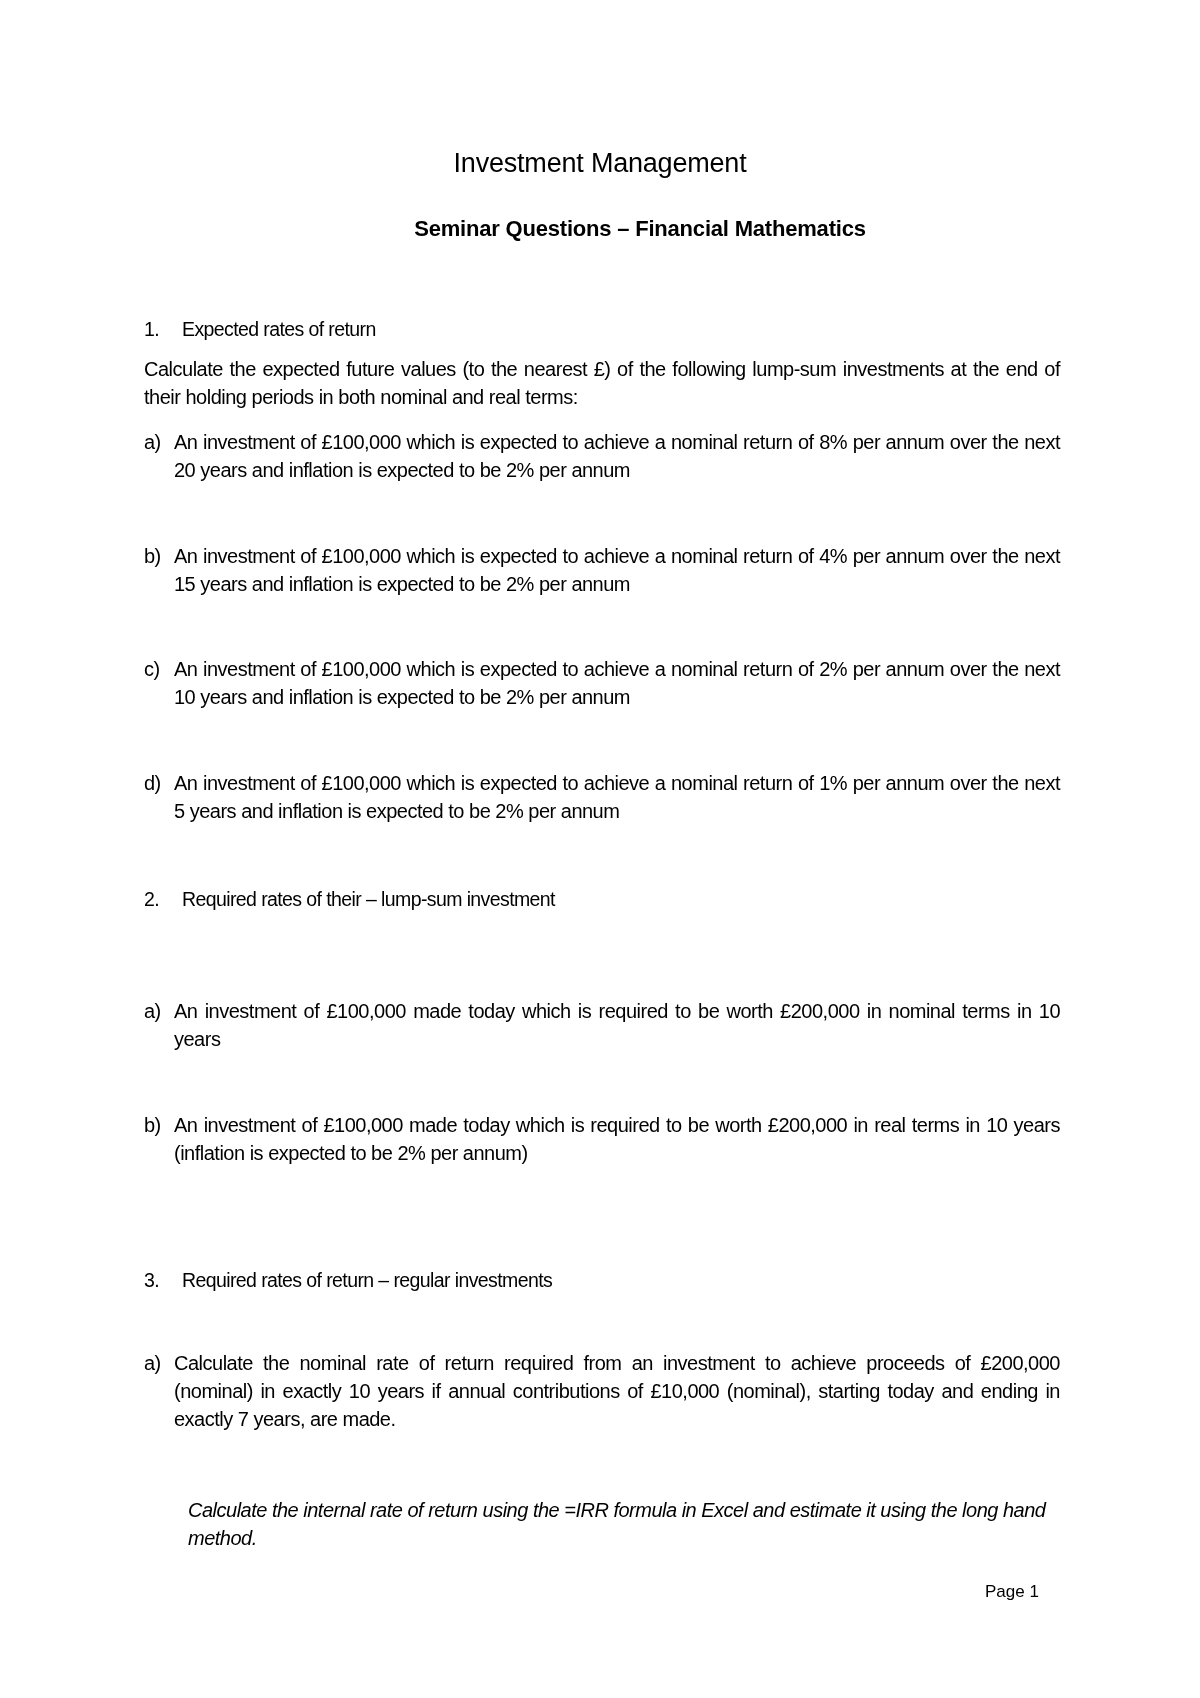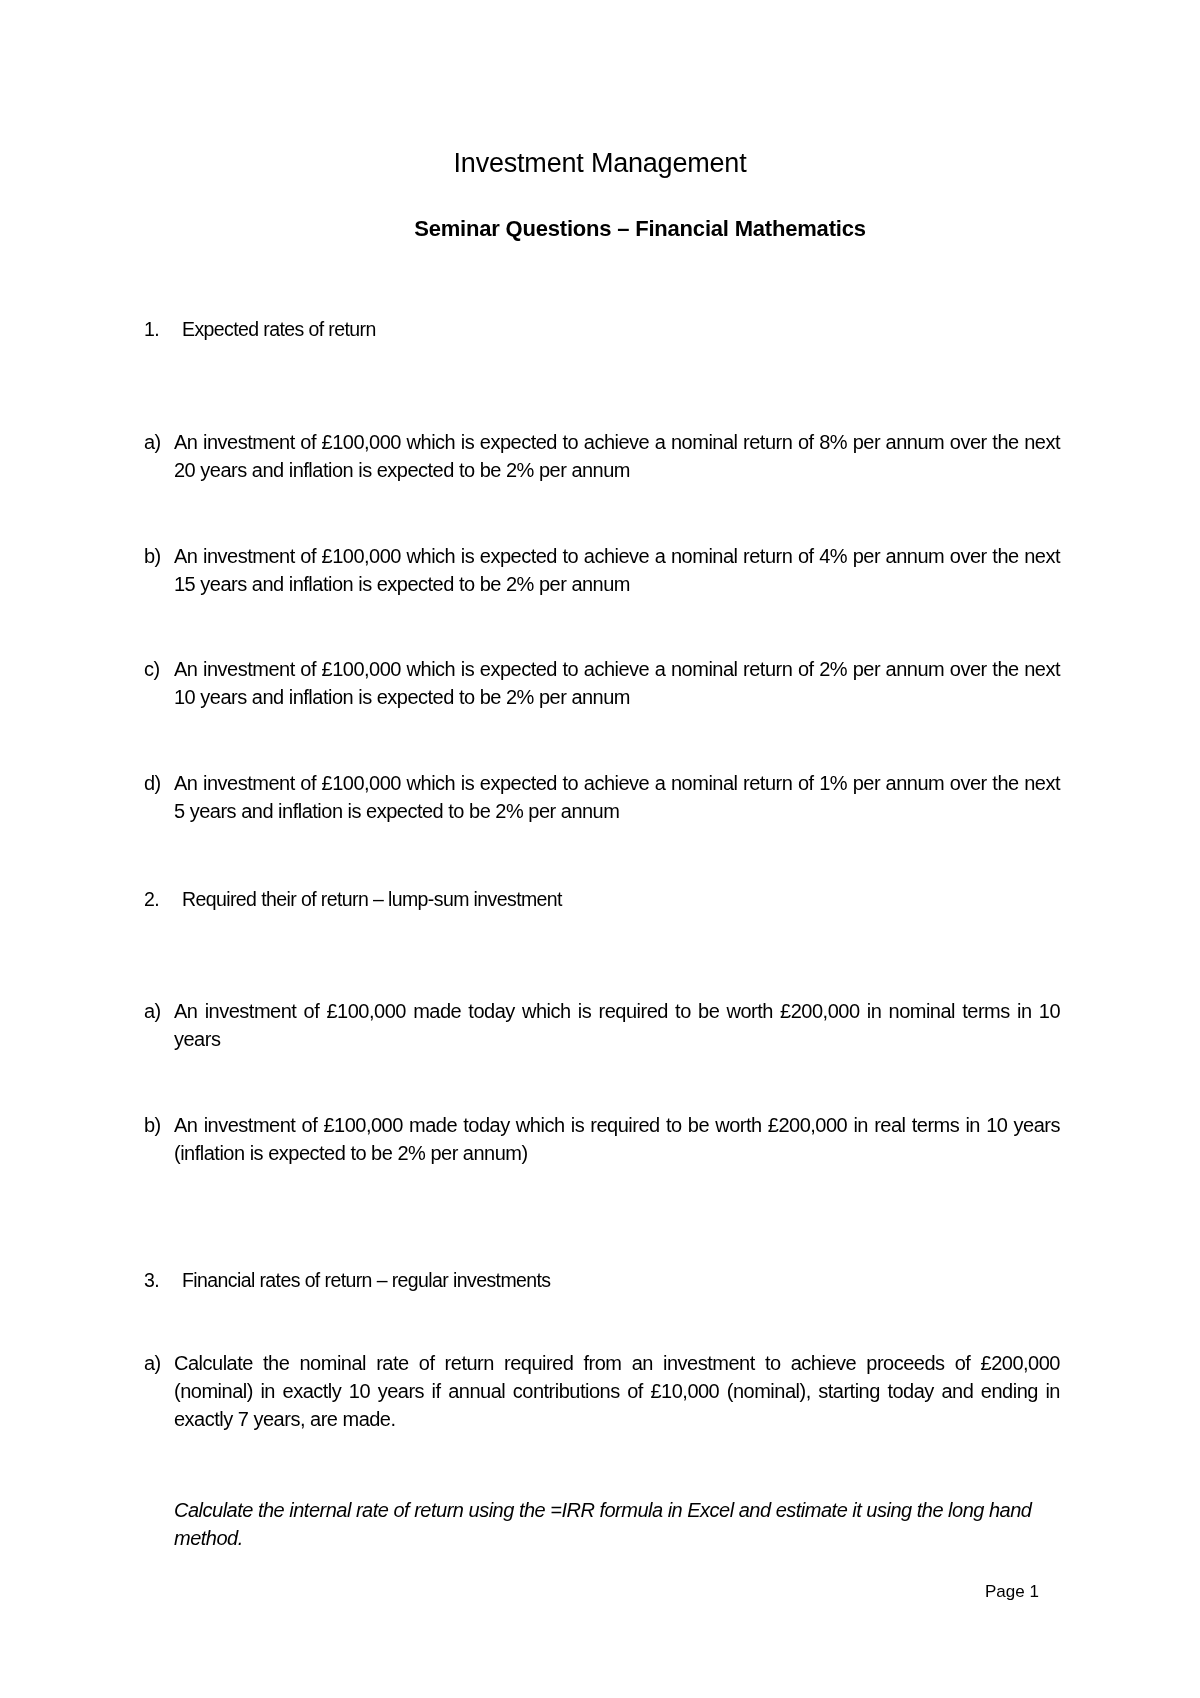--- a/index.html
+++ b/index.html
@@ -67,21 +67,21 @@
     .item .label {
       flex: 0 0 30px;
       width: 30px;
     }
     .item .text {
       flex: 1;
       text-align: justify;
       text-align-last: left;
     }
     .note {
-      left: 174px;
+      left: 188px;
       width: 886px;
       font-size: 20px;
       line-height: 28px;
       letter-spacing: -0.5px;
       font-style: italic;
     }
     .footer {
       left: 985px;
       top: 1582px;
       font-size: 17px;
@@ -91,53 +91,54 @@
 <body>
 
 <div class="page">
 
   <div class="abs title">Investment Management</div>
   <div class="abs subtitle">Seminar Questions – Financial Mathematics</div>
 
   <div class="abs heading" style="top:318px;">
     <span class="num">1.</span><span>Expected rates of return</span>
   </div>
+  <div class="abs para" style="top:355px;">Calculate the expected future values (to the nearest £) of the following lump-sum investments at the end of their holding periods in both nominal and real terms:</div>
 
   <div class="abs item" style="top:428px;">
     <span class="label">a)</span>
     <span class="text">An investment of £100,000 which is expected to achieve a nominal return of 8% per annum over the next 20 years and inflation is expected to be 2% per annum</span>
   </div>
   <div class="abs item" style="top:542px;">
     <span class="label">b)</span>
     <span class="text">An investment of £100,000 which is expected to achieve a nominal return of 4% per annum over the next 15 years and inflation is expected to be 2% per annum</span>
   </div>
   <div class="abs item" style="top:655px;">
     <span class="label">c)</span>
     <span class="text">An investment of £100,000 which is expected to achieve a nominal return of 2% per annum over the next 10 years and inflation is expected to be 2% per annum</span>
   </div>
   <div class="abs item" style="top:769px;">
     <span class="label">d)</span>
     <span class="text">An investment of £100,000 which is expected to achieve a nominal return of 1% per annum over the next 5 years and inflation is expected to be 2% per annum</span>
   </div>
 
   <div class="abs heading" style="top:888px;">
-    <span class="num">2.</span><span>Required their of return – lump-sum investment</span>
+    <span class="num">2.</span><span>Required rates of their – lump-sum investment</span>
   </div>
 
   <div class="abs item" style="top:997px;">
     <span class="label">a)</span>
     <span class="text">An investment of £100,000 made today which is required to be worth £200,000 in nominal terms in 10 years</span>
   </div>
   <div class="abs item" style="top:1111px;">
     <span class="label">b)</span>
     <span class="text">An investment of £100,000 made today which is required to be worth £200,000 in real terms in 10 years (inflation is expected to be 2% per annum)</span>
   </div>
 
   <div class="abs heading" style="top:1269px;">
-    <span class="num">3.</span><span>Financial rates of return – regular investments</span>
+    <span class="num">3.</span><span>Required rates of return – regular investments</span>
   </div>
 
   <div class="abs item" style="top:1349px;">
     <span class="label">a)</span>
     <span class="text">Calculate the nominal rate of return required from an investment to achieve proceeds of £200,000 (nominal) in exactly 10 years if annual contributions of £10,000 (nominal), starting today and ending in exactly 7 years, are made.</span>
   </div>
 
   <div class="abs note" style="top:1496px;">Calculate the internal rate of return using the =IRR formula in Excel and estimate it using the long hand method.</div>
 
   <div class="abs footer">Page 1</div>

